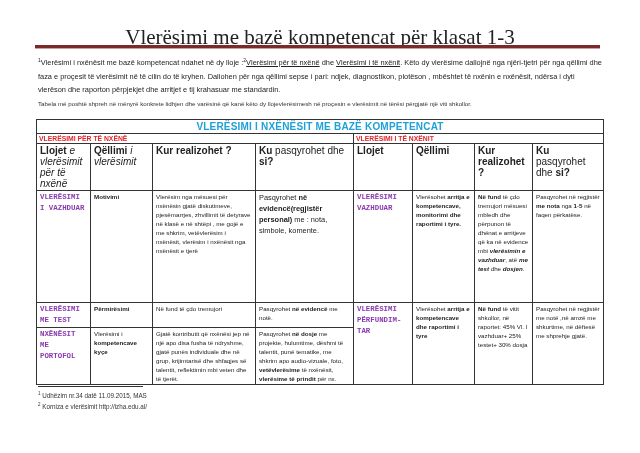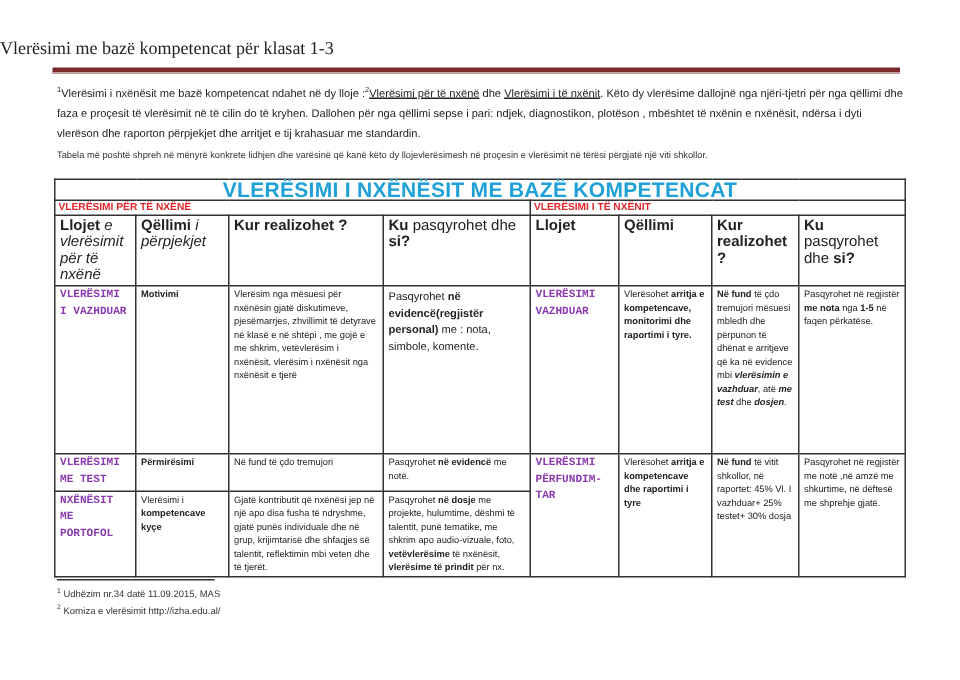--- a/index.html
+++ b/index.html
@@ -1,25 +1,25 @@
 <!DOCTYPE html>
 <html><head>
 <meta charset="utf-8">
 <style>
   html, body { margin:0; padding:0; background:#fff; }
   body { width:640px; height:453px; position:relative; overflow:hidden; font-family:"Liberation Sans", sans-serif; color:#222; }
-  .title { position:absolute; left:0; top:25px; width:640px; text-align:left; font-family:"Liberation Serif", serif; font-size:12px; color:#222; }
+  .title { position:absolute; left:0; top:25px; width:640px; text-align:center; font-family:"Liberation Serif", serif; font-size:21px; color:#222; }
   .rule { position:absolute; left:35px; top:45px; width:565px; height:3px; background:#7a2a2a; border-bottom:1px solid #c9a0a0; }
   .intro { position:absolute; left:38px; top:54px; width:565px; font-size:7.4px; line-height:13.4px; color:#222; }
   .intro u { text-decoration:underline; }
   .intro sup { font-size:5px; }
   .lead { position:absolute; left:38px; top:100px; width:565px; font-size:6.2px; color:#333; }
   table.main { position:absolute; left:36px; top:119px; width:567px; border-collapse:collapse; table-layout:fixed; font-size:6.2px; line-height:9px; }
   table.main td { border:1px solid #333; vertical-align:top; padding:1px 3px; }
-  .bigtitle { text-align:center; color:#1fa1d8; font-weight:bold; font-size:14px; padding:2px 0 !important; letter-spacing:0.2px;margin-top:10px; }
+  .bigtitle { text-align:center; color:#1fa1d8; font-weight:bold; font-size:10px; padding:2px 0 !important; letter-spacing:0.2px;margin-top:10px; }
   .sect { color:#e0252a; font-weight:bold; font-size:6.8px; padding:0 2px !important; }
   .hdr { font-weight:bold; font-size:10px; line-height:11px; color:#222; }
   .hdr i, .hdr .norm { font-weight:normal; }
   .purple { color:#8b3bb0; font-weight:bold; font-size:7.4px; line-height:11px;font-family:Liberation Mono, monospace; }
   .bold { font-weight:bold; }
   .u { }
   .footrule { position:absolute; left:38px; top:386px; width:105px; height:1px; background:#333; }
   .fn { position:absolute; left:38px; font-size:6.3px; color:#333; }
   .fn sup { font-size:4.5px; }
 </style>
@@ -49,21 +49,21 @@
   <tbody>
       <tr>
     <td colspan="8" class="bigtitle">VLERËSIMI I NXËNËSIT ME BAZË KOMPETENCAT</td>
   </tr>
   <tr>
     <td colspan="4" class="sect">VLERËSIMI PËR TË NXËNË</td>
     <td colspan="4" class="sect">VLERËSIMI I TË NXËNIT</td>
   </tr>
   <tr class="hdr">
     <td><span>Llojet</span><i> e vlerësimit për të nxënë</i></td>
-    <td><span>Qëllimi</span><i> i përpjekjet</i></td>
+    <td><span>Qëllimi</span><i> i vlerësimit</i></td>
     <td>Kur realizohet ?</td>
     <td><span>Ku</span><span class="norm"> pasqyrohet dhe </span><span>si?</span></td>
     <td>Llojet</td>
     <td>Qëllimi</td>
     <td>Kur realizohet ?</td>
     <td><span>Ku</span><span class="norm"> pasqyrohet dhe </span><span>si?</span></td>
   </tr>
 
   <tr style="height:112px">
     <td class="purple">VLERËSIMI I VAZHDUAR</td>

